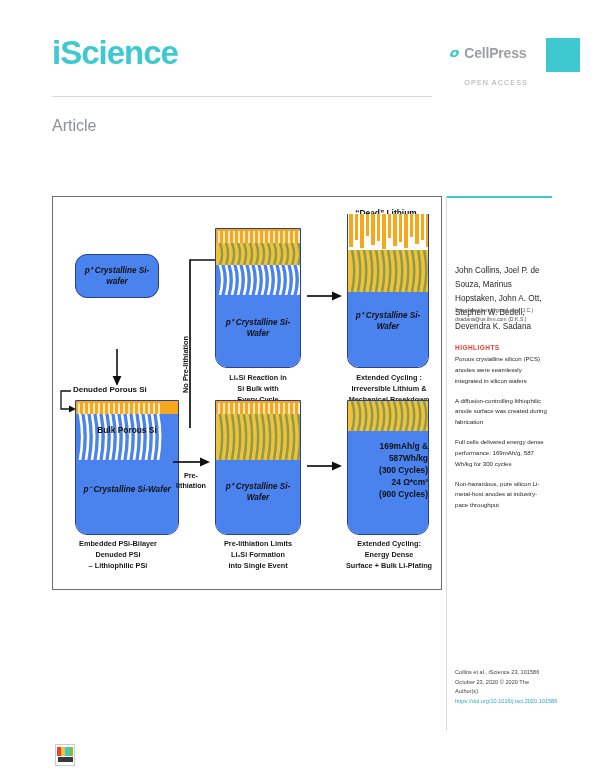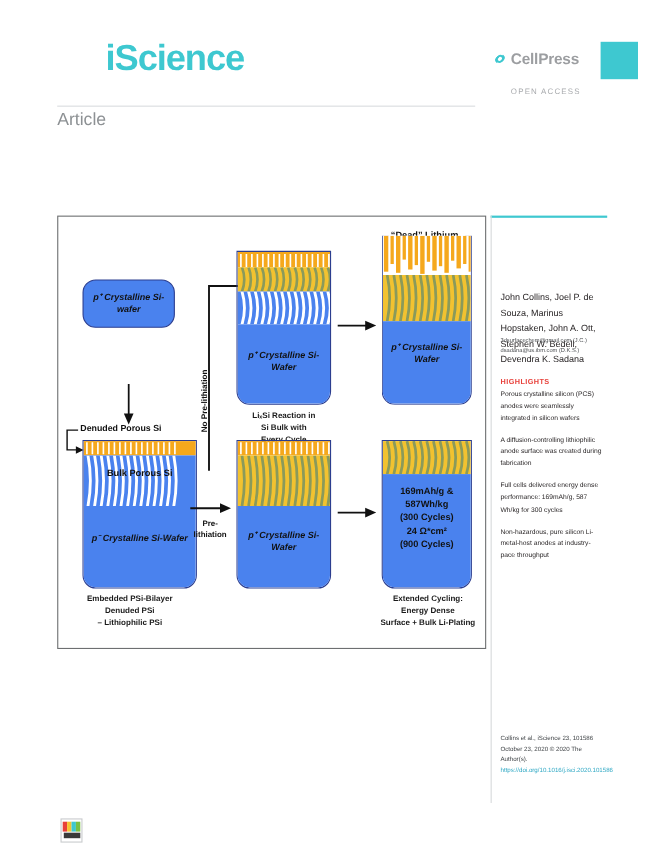--- a/index.html
+++ b/index.html
@@ -8,21 +8,21 @@
     font-family:"Liberation Sans",sans-serif;
     color:#231f20;overflow:hidden;position:relative;
   }
   .page{position:absolute;inset:0;background:#fff;}
 
   
   .masthead{position:absolute;left:0;top:0;width:600px;height:96px;}
   .journal-title{
     position:absolute;left:52px;top:36px;
     font-size:33px;font-weight:700;letter-spacing:-1px;
-    color:#3ec8d0;line-height:1;margin-left:44px;
+    color:#3ec8d0;line-height:1;
   }
   .cellpress{
     position:absolute;right:72px;top:46px;text-align:left;
   }
   .cp-row{display:flex;align-items:center;gap:3px;}
   .cp-mark{width:13px;height:13px;display:block;}
   .cp-name{
     font-size:14px;font-weight:700;color:#9c9ea1;line-height:1;
     letter-spacing:-0.2px;
   }
@@ -30,21 +30,21 @@
     font-size:7.2px;color:#a9abae;letter-spacing:1.1px;
     margin-top:18px;margin-left:16px;
   }
   .teal-block{
     position:absolute;right:20px;top:38px;
     width:34px;height:34px;background:#3ec8d0;
   }
 
   
   .kicker{
-    position:absolute;left:52px;top:101px;
+    position:absolute;left:52px;top:117px;
     font-size:16px;color:#8d9194;font-weight:400;
   }
   .rule-top{
     position:absolute;left:52px;top:96px;width:380px;height:1px;
     background:#d9dcde;
   }
   .art-title{
     position:absolute;left:52px;top:126px;width:390px;
     font-size:19.5px;line-height:1.42;color:#231f20;font-weight:400;
     letter-spacing:-0.2px;
@@ -332,20 +332,23 @@
                 <path d="M70 0 C73 16 73 30 70 46"></path>
               <path d="M76 0 C79 16 79 30 76 46"></path>
                 <path d="M82 0 C85 16 85 30 82 46"></path>
             </g>
           </svg>
         </div>
         <div class="w-base" style="top:59px;"></div>
         <div class="w-label" style="top:80px;">p⁺ Crystalline Si-Wafer</div>
       </div>
 
+      <div class="caption" style="left:150px;top:342px;width:110px;white-space:pre-line;">Pre-lithiation Limits
+LiₓSi Formation
+into Single Event</div>
 
       <svg class="abs" style="left:252px;top:92px;" width="38" height="14">
         <line x1="2" y1="7" x2="28" y2="7" stroke="#111" stroke-width="1.7"></line>
         <polygon points="37,7 27,2.6 27,11.4" fill="#111"></polygon>
       </svg>
 
       <svg class="abs" style="left:252px;top:262px;" width="38" height="14">
         <line x1="2" y1="7" x2="28" y2="7" stroke="#111" stroke-width="1.7"></line>
         <polygon points="37,7 27,2.6 27,11.4" fill="#111"></polygon>
       </svg>
@@ -390,20 +393,23 @@
               <path d="M64 0 C67 14 67 28 64 42"></path>
                 <path d="M70 0 C73 14 73 28 70 42"></path>
               <path d="M76 0 C79 14 79 28 76 42"></path>
             </g>
           </svg>
         </div>
         <div class="w-base" style="top:78px;"></div>
         <div class="w-label" style="top:96px;">p⁺ Crystalline Si-Wafer</div>
       </div>
 
+      <div class="caption" style="left:282px;top:176px;width:108px;white-space:pre-line;">Extended Cycling :
+Irreversible Lithium &amp;
+Mechanical Breakdown</div>
 
       <div class="wafer" style="left:294px;top:203px;width:82px;height:135px;">
         <div class="abs" style="left:0;top:0;width:100%;height:30px;background:#f2c230;overflow:hidden;">
           <svg width="82" height="30" viewBox="0 0 82 30" preserveAspectRatio="none">
             <g stroke="#8a9a5b" stroke-width="2.5" fill="none">
               <path d="M4 0 C7 10 7 20 4 30"></path>
                 <path d="M10 0 C13 10 13 20 10 30"></path>
               <path d="M16 0 C19 10 19 20 16 30"></path>
                 <path d="M22 0 C25 10 25 20 22 30"></path>
               <path d="M28 0 C31 10 31 20 28 30"></path>
@@ -412,21 +418,21 @@
                 <path d="M46 0 C49 10 49 20 46 30"></path>
               <path d="M52 0 C55 10 55 20 52 30"></path>
                 <path d="M58 0 C61 10 61 20 58 30"></path>
               <path d="M64 0 C67 10 67 20 64 30"></path>
                 <path d="M70 0 C73 10 73 20 70 30"></path>
               <path d="M76 0 C79 10 79 20 76 30"></path>
             </g>
           </svg>
         </div>
         <div class="w-base" style="top:30px;"></div>
-        <div class="results" style="top:40px;white-space:pre-line;">169mAh/g &amp;
+        <div class="results" style="top:40px;white-space:pre-line;text-align:right;">169mAh/g &amp;
 587Wh/kg
 (300 Cycles)
 24 Ω*cm²
 (900 Cycles)</div>
       </div>
 
       <div class="caption" style="left:278px;top:342px;width:116px;white-space:pre-line;">Extended Cycling:
 Energy Dense
 Surface + Bulk Li-Plating</div>
 

